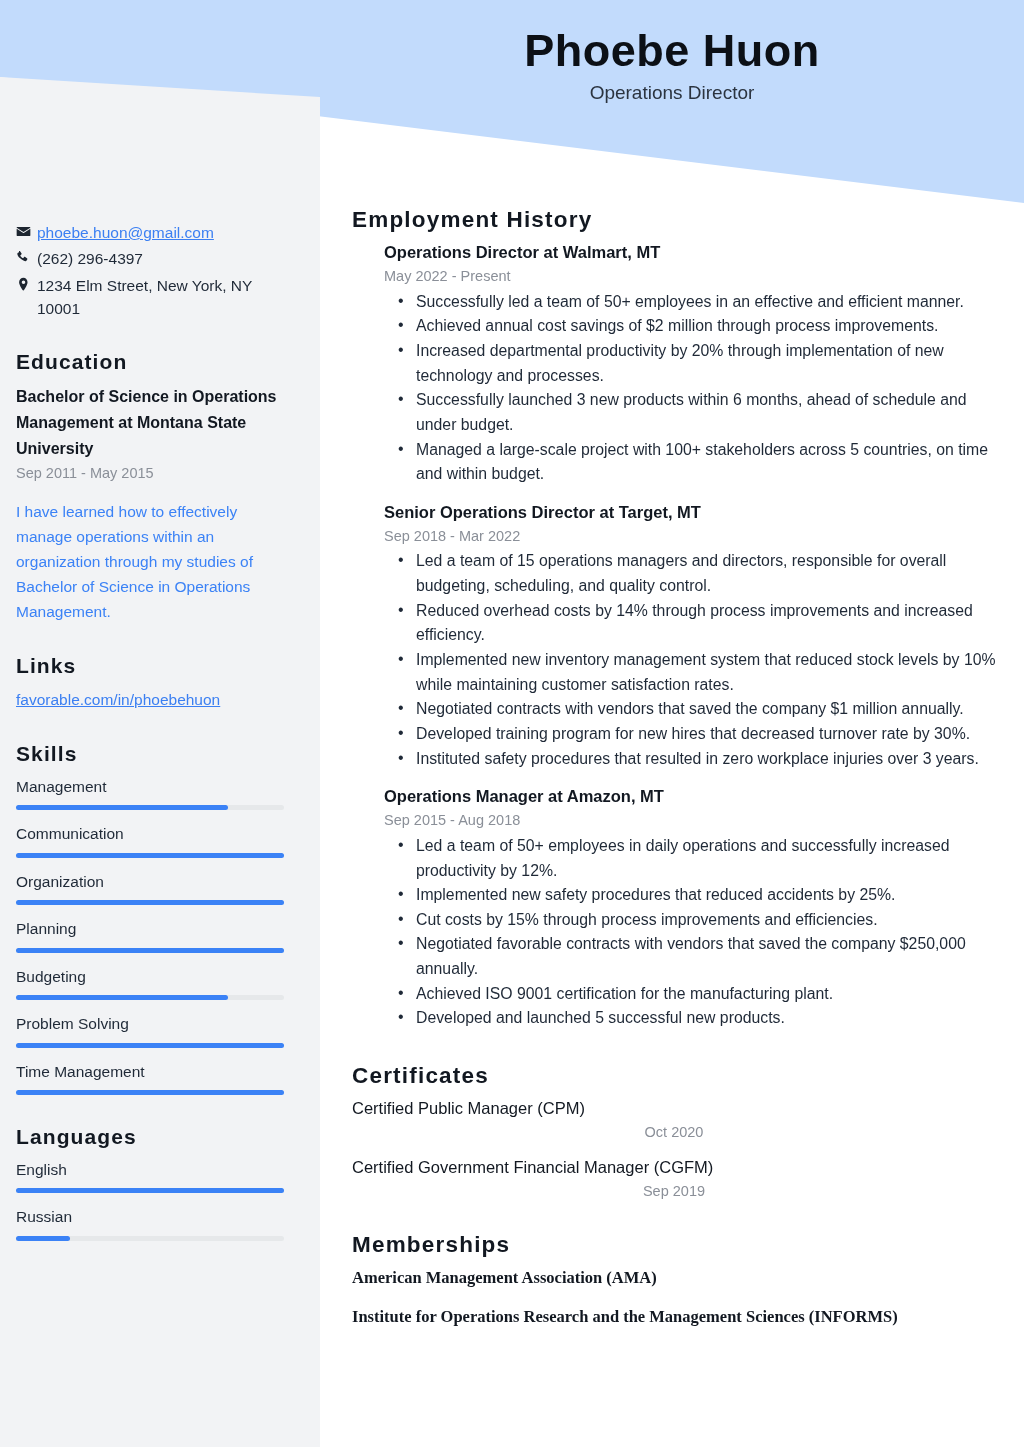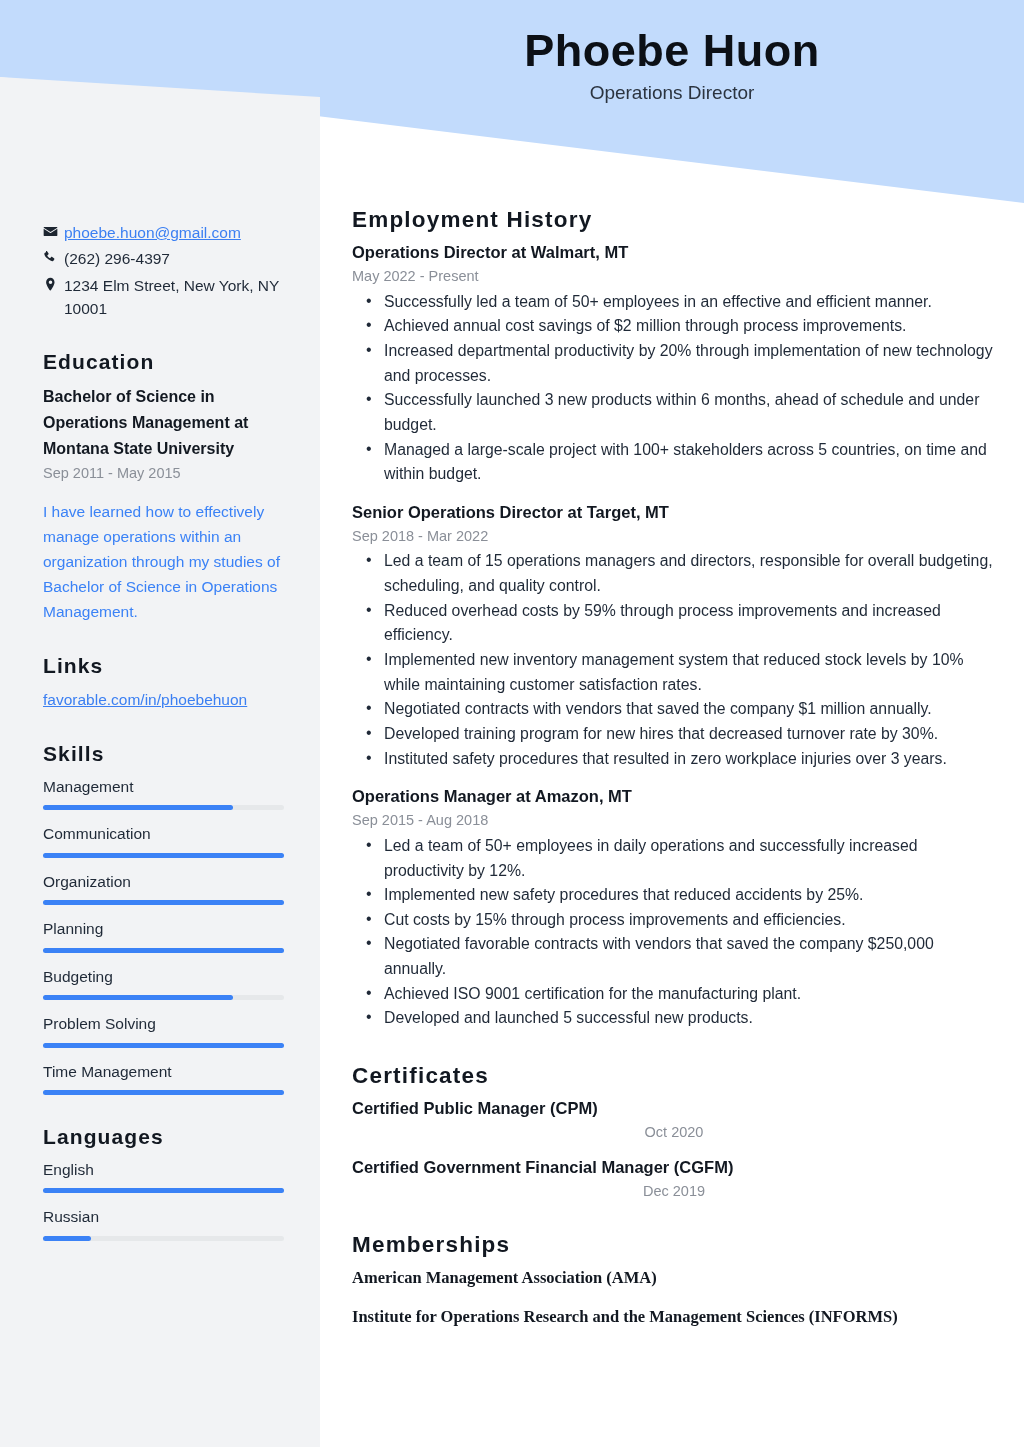--- a/index.html
+++ b/index.html
@@ -87,21 +87,21 @@
     left: 0;
     top: 0;
     width: 1024px;
     height: 1447px;
     z-index: 4;
     display: flex;
   }
   .col-left {
     width: 320px;
     box-sizing: border-box;
-    padding: 215px 36px 0 43px;
+    padding: 215px 36px 0 16px;
   }
   .col-right {
     width: 704px;
     box-sizing: border-box;
     padding: 207px 28px 0 32px;
   }
 
   
   .contact {
     margin-top: 6px;
@@ -192,21 +192,21 @@
   .bar-fill {
     position: absolute;
     left: 0;
     top: 0;
     height: 5px;
     border-radius: 3px;
     background: #3b82f6;
   }
 
   
-  .job { margin-bottom: 14px; }
+  .job { margin-bottom: 14px; margin-left: 32px; }
   .job-title {
     font-size: 16.5px;
     font-weight: bold;
     color: #121821;
     line-height: 1.45;
   }
   .job-date {
     font-size: 14.5px;
     color: #8a8f98;
     line-height: 1.5;
@@ -231,21 +231,21 @@
     left: -18px;
     top: -1px;
     color: #1f2937;
     font-size: 16px;
   }
 
   
   .cert-block { margin-bottom: 12px; }
   .cert-title {
     font-size: 16.5px;
-    font-weight: bold;
+    font-weight: normal;
     color: #121821;
     line-height: 1.45;
   }
   .cert-date {
     font-size: 14.5px;
     color: #8a8f98;
     line-height: 1.5;
     margin-top: 1px;
     text-align: center;
   }
@@ -409,21 +409,21 @@
                 <li>Increased departmental productivity by 20% through implementation of new technology and processes.</li>
                 <li>Successfully launched 3 new products within 6 months, ahead of schedule and under budget.</li>
                 <li>Managed a large-scale project with 100+ stakeholders across 5 countries, on time and within budget.</li>
               </ul>
             </div>
             <div class="job">
               <div class="job-title">Senior Operations Director at Target, MT</div>
               <div class="job-date">Sep 2018 - Mar 2022</div>
               <ul class="job-bullets">
                 <li>Led a team of 15 operations managers and directors, responsible for overall budgeting, scheduling, and quality control.</li>
-                <li>Reduced overhead costs by 59% through process improvements and increased efficiency.</li>
+                <li>Reduced overhead costs by 14% through process improvements and increased efficiency.</li>
                 <li>Implemented new inventory management system that reduced stock levels by 10% while maintaining customer satisfaction rates.</li>
                 <li>Negotiated contracts with vendors that saved the company $1 million annually.</li>
                 <li>Developed training program for new hires that decreased turnover rate by 30%.</li>
                 <li>Instituted safety procedures that resulted in zero workplace injuries over 3 years.</li>
               </ul>
             </div>
             <div class="job">
               <div class="job-title">Operations Manager at Amazon, MT</div>
               <div class="job-date">Sep 2015 - Aug 2018</div>
               <ul class="job-bullets">
@@ -440,21 +440,21 @@
 
       <div class="sec-space-cert">
         <div class="main-heading">Certificates</div>
         <div id="certs-list">
             <div class="cert-block">
               <div class="cert-title">Certified Public Manager (CPM)</div>
               <div class="cert-date">Oct 2020</div>
             </div>
             <div class="cert-block">
               <div class="cert-title">Certified Government Financial Manager (CGFM)</div>
-              <div class="cert-date">Dec 2019</div>
+              <div class="cert-date">Sep 2019</div>
             </div>
           </div>
       </div>
 
       <div class="sec-space-mem">
         <div class="main-heading">Memberships</div>
         <div id="members-list">
             <div class="member-block">
               <div class="member-title">American Management Association (AMA)</div>
             </div>

